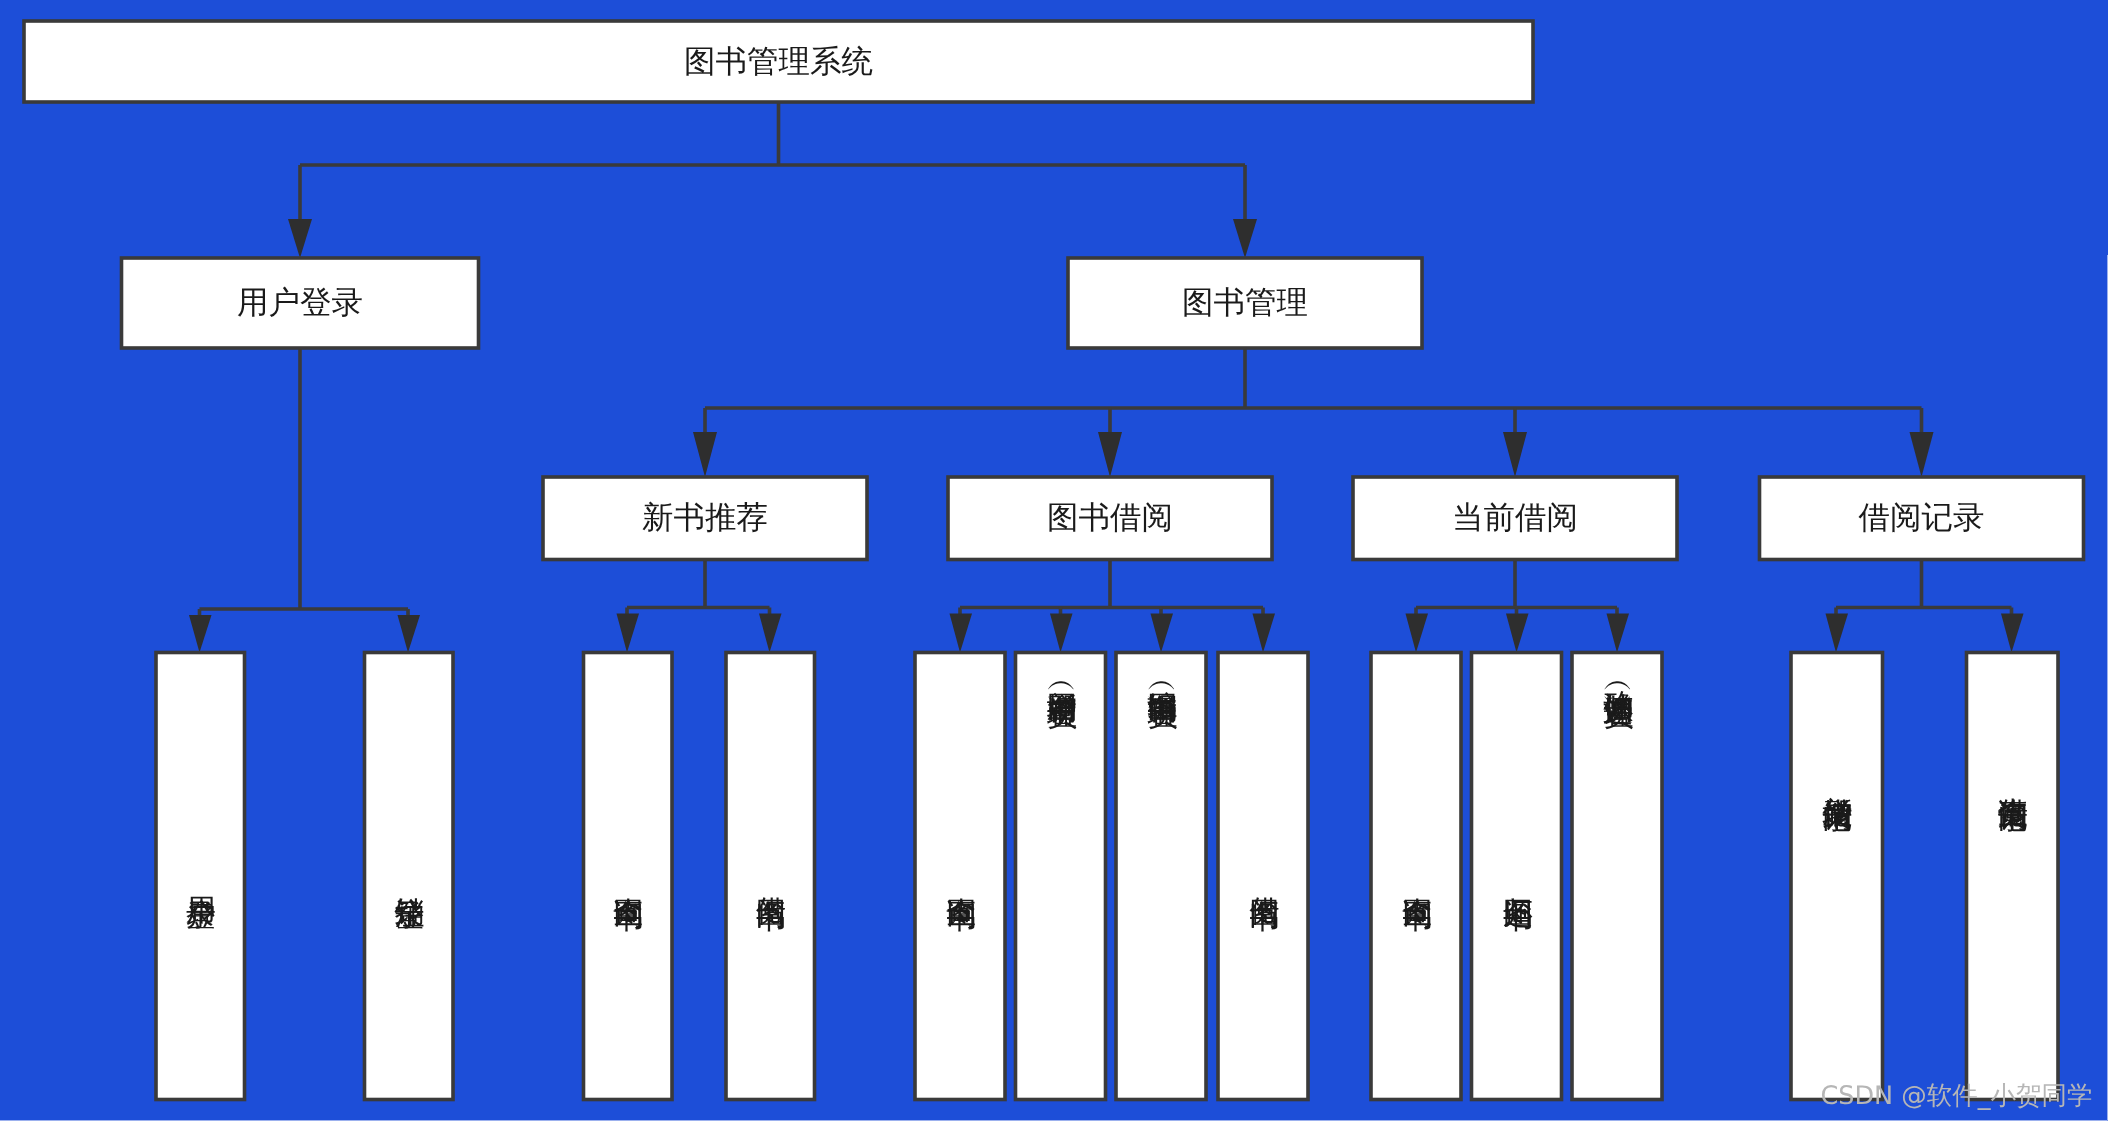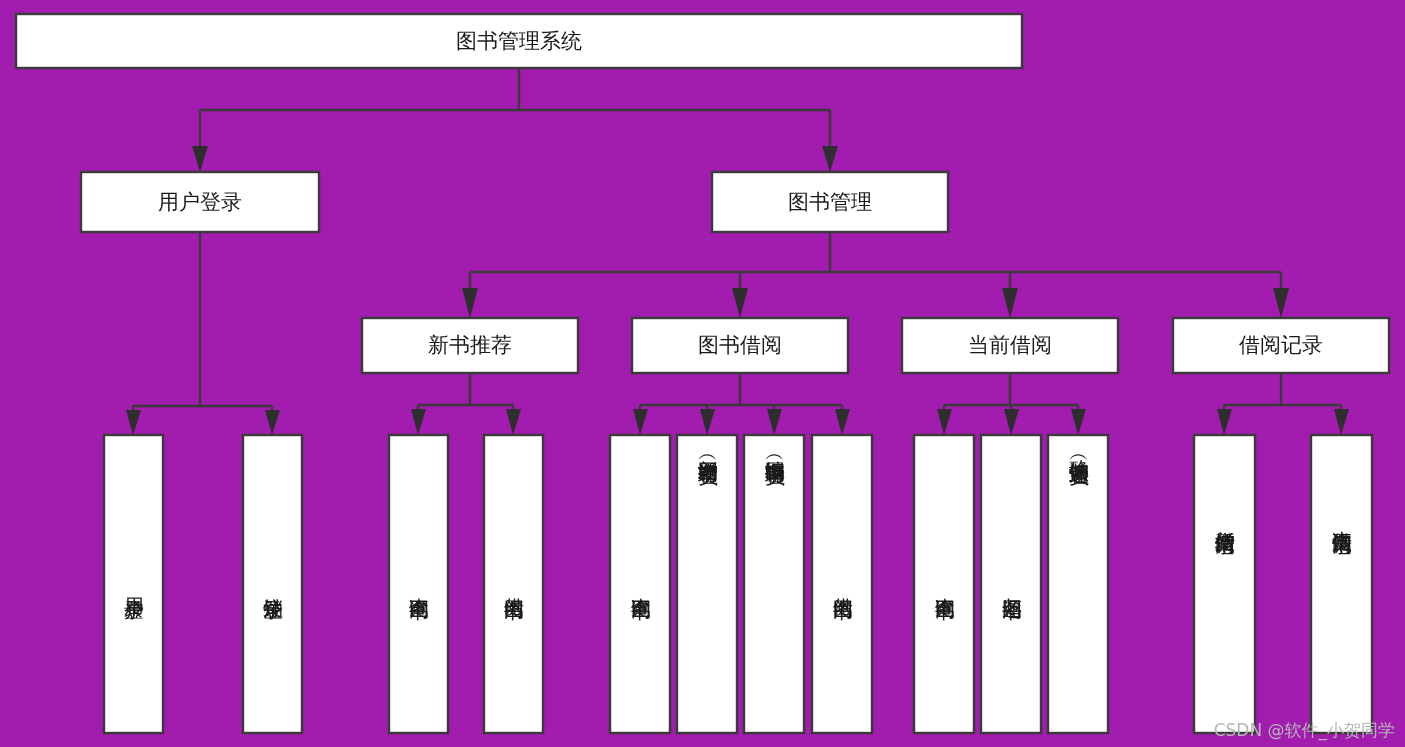--- a/index.html
+++ b/index.html
@@ -7,21 +7,21 @@
     padding: 0;
     background: #ffffff;
   }
   body {
     font-family: "DejaVu Sans", "Liberation Sans", sans-serif;
   }
   #diagram-root {
     position: relative;
     width: 1405px;
     height: 747px;
-    background: #a21caf;
+    background: #1d4ed8;
     overflow: hidden;
   }
   svg#tree-svg {
     position: absolute;
     left: 0;
     top: 0;
     width: 1405px;
     height: 747px;
   }
   .node-box {

